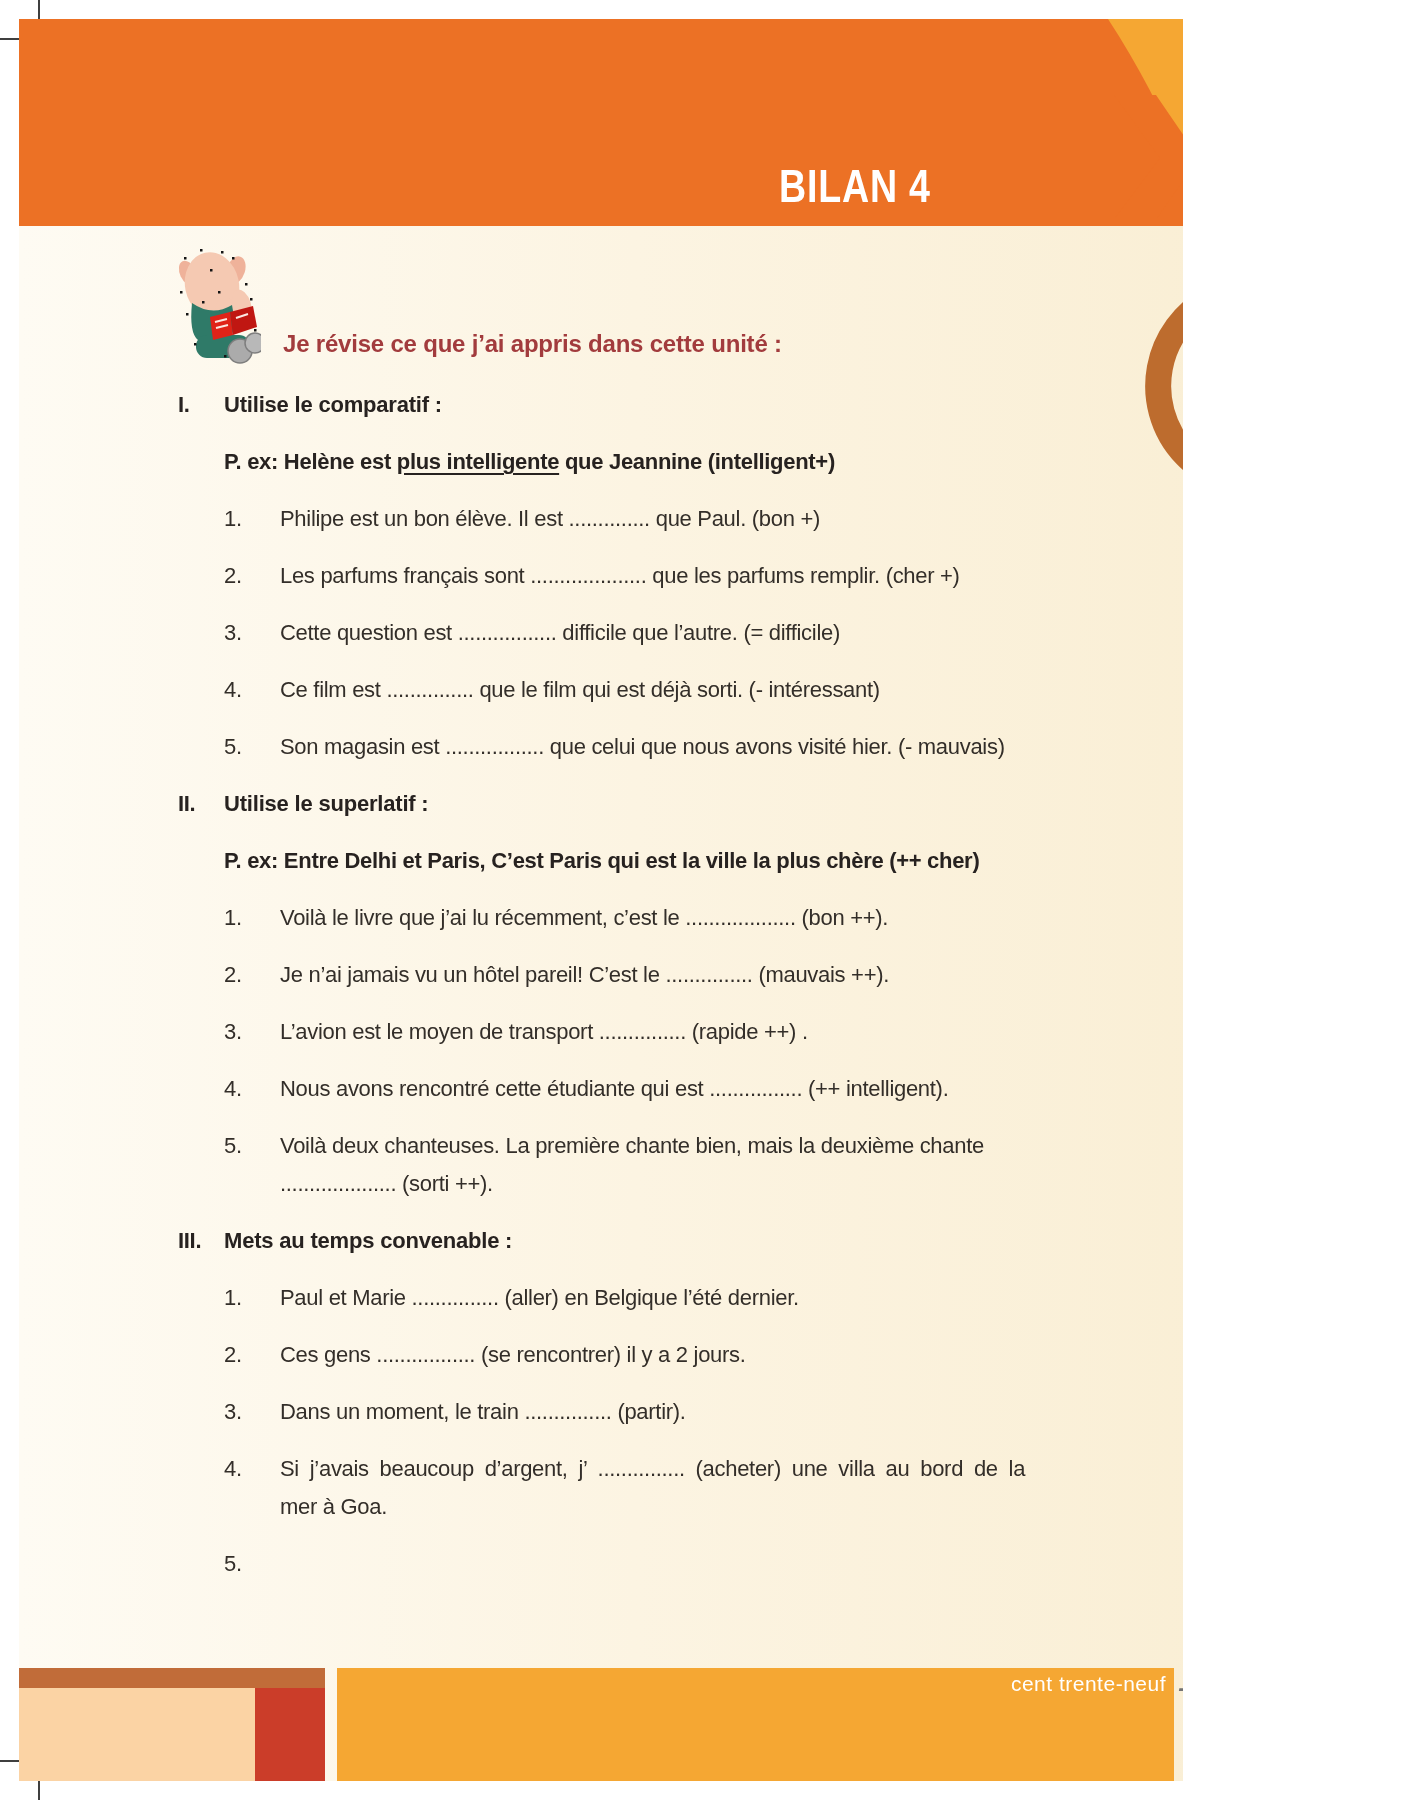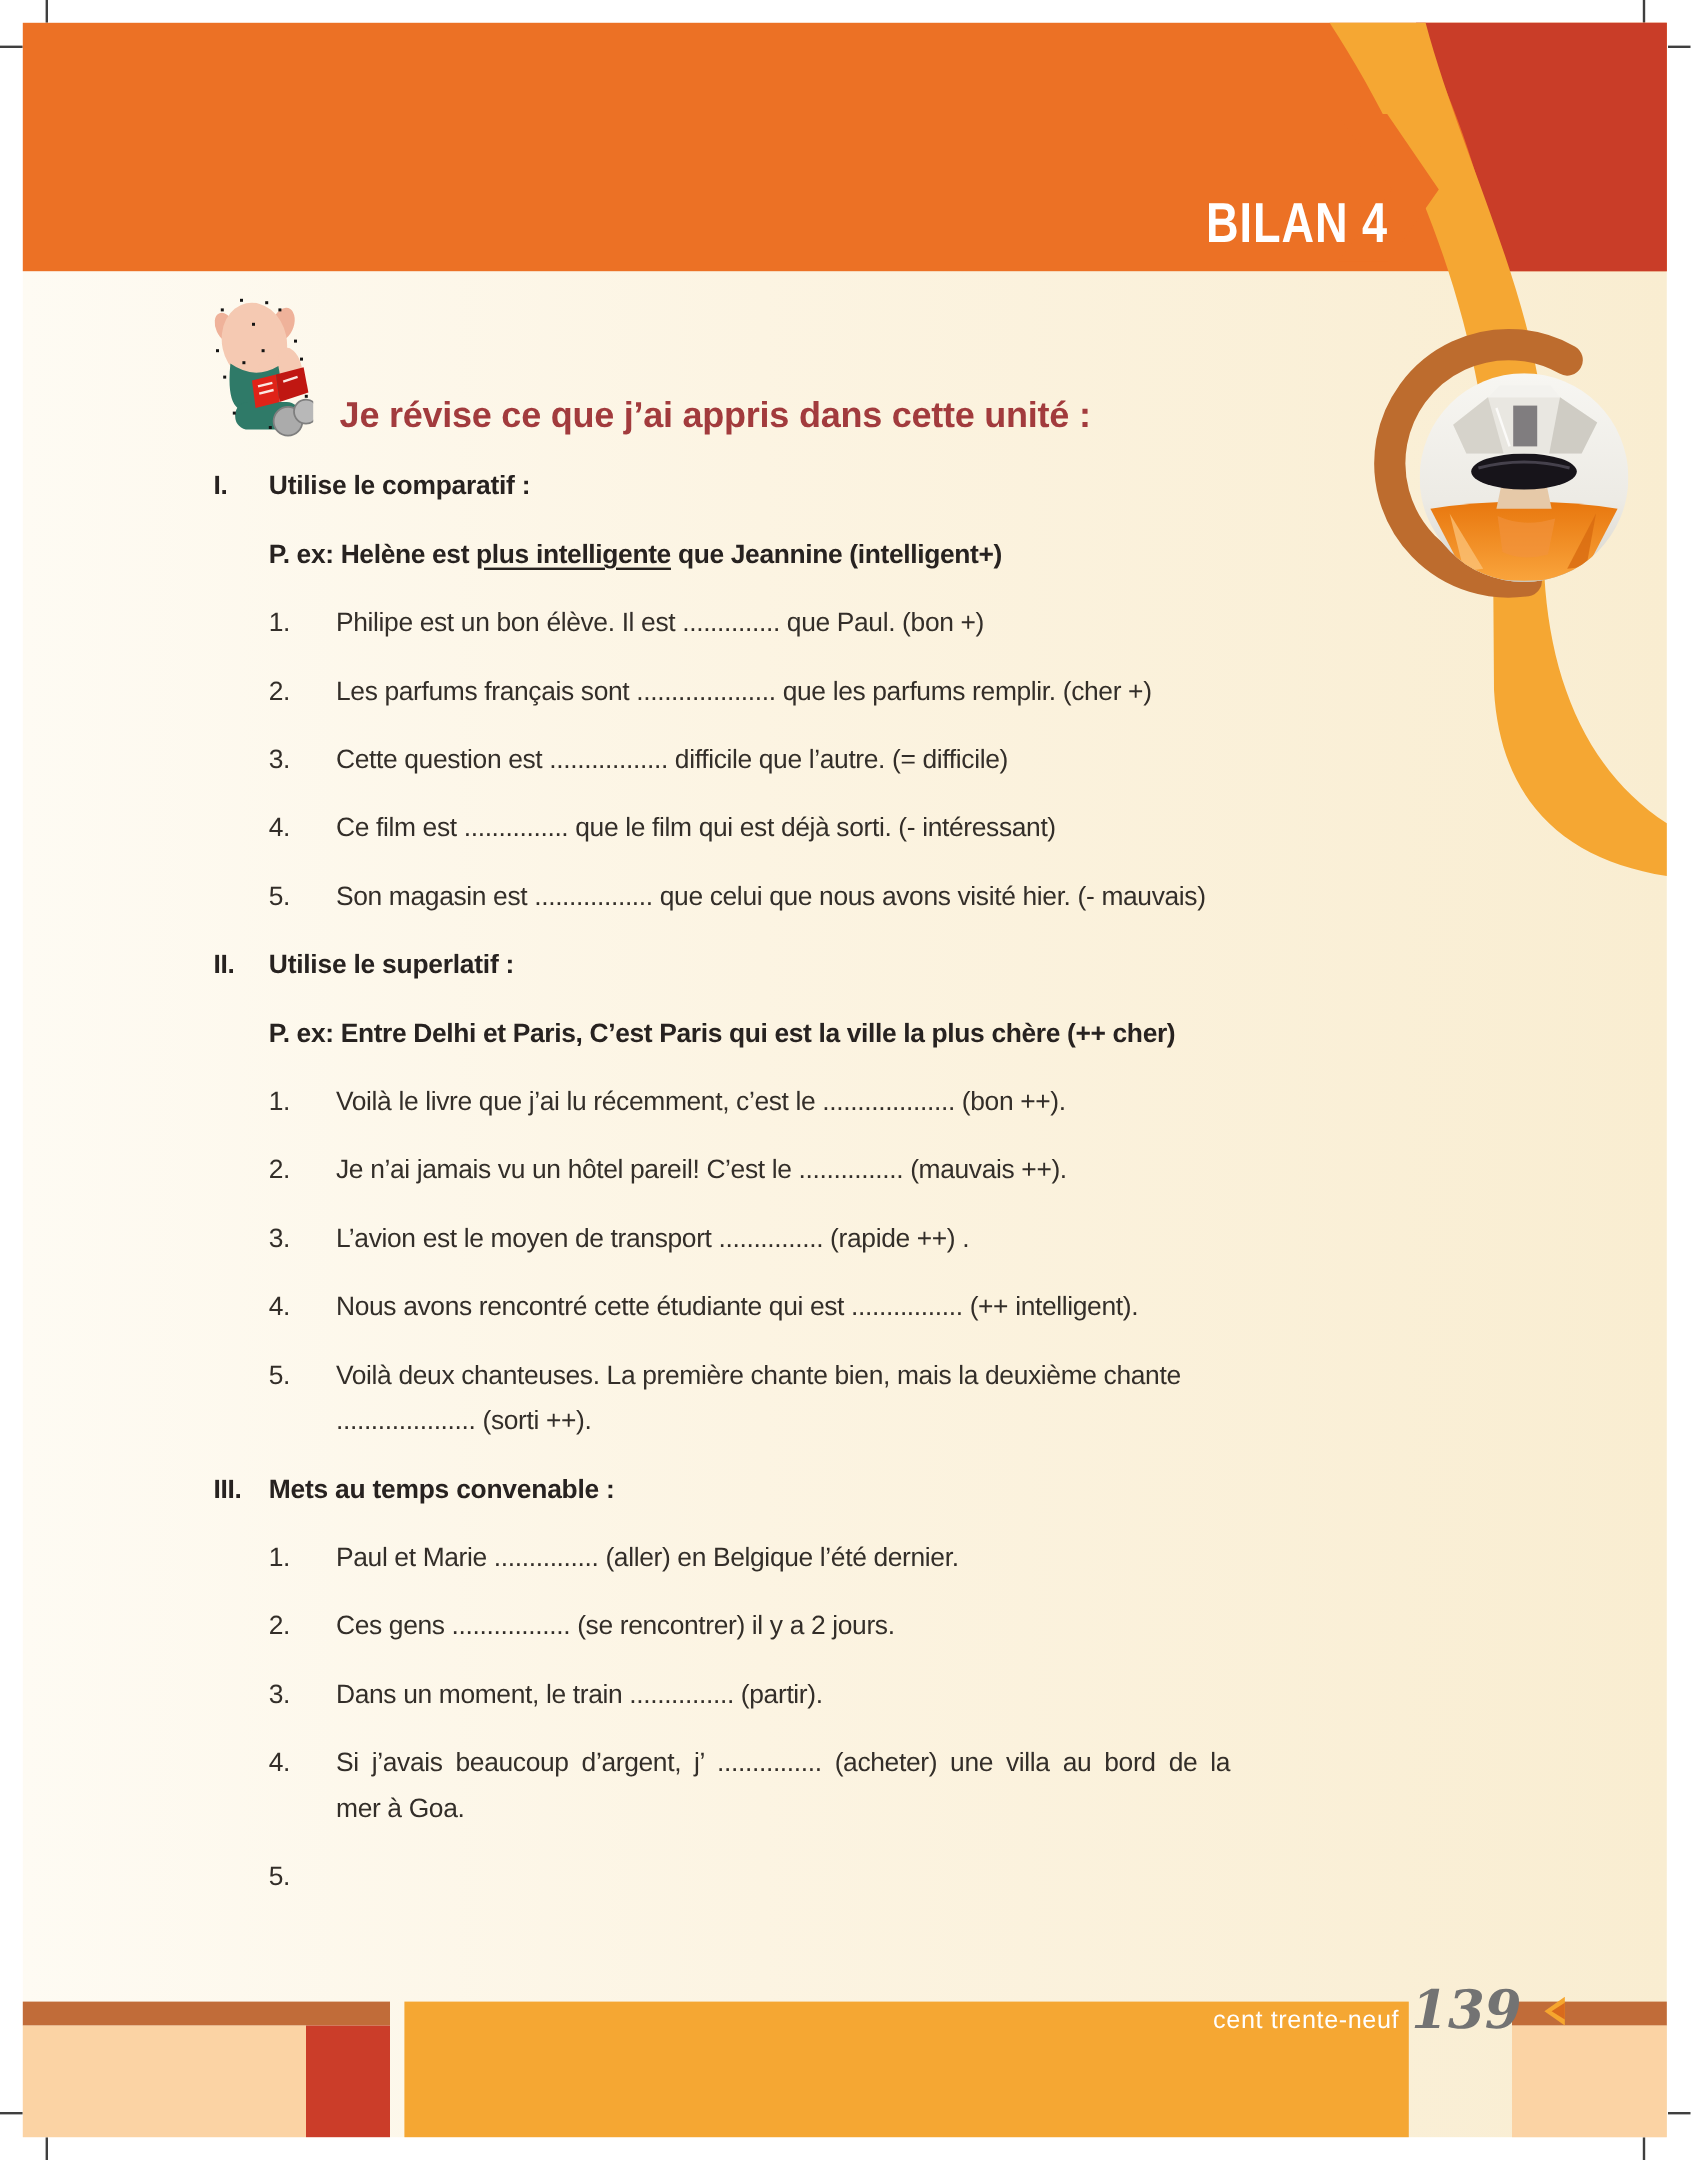--- a/index.html
+++ b/index.html
@@ -1,34 +1,34 @@
 <!DOCTYPE html>
 <html><head>
 <meta charset="utf-8">
 <style>
   html,body { margin:0; padding:0; background:#fff; }
   .page {
-    position:relative; width:1409px; height:1800px; overflow:hidden;
+    position:relative; width:1183px; height:1800px; overflow:hidden;
     background:#ffffff; font-family:"Liberation Sans", sans-serif;
   }
   .crop { position:absolute; background:#3f3f3f; }
   .content-bg {
     position:absolute; left:19px; top:19px; width:1370px; height:1762px;
     background:linear-gradient(90deg,#FEFBF3 0%, #FCF4E2 45%, #F9EDD1 100%);
   }
   .deco { position:absolute; left:0; top:0; z-index:1; }
   .pig-svg { position:absolute; left:166px; top:243px; z-index:2; }
   .bilan {
     position:absolute; top:158px; right:252px; z-index:2;
     color:#fff; font-size:47px; font-weight:700; letter-spacing:1px;
     transform:scaleX(.80); transform-origin:right center; white-space:nowrap;
   }
   .intro {
     position:absolute; left:283px; top:330px; z-index:2;
-    color:#A23B3D; font-size:30px; font-weight:700; letter-spacing:-0.2px;
+    color:#A23B3D; font-size:24px; font-weight:700; letter-spacing:-0.2px;
   }
   .sections { position:absolute; left:178px; top:386px; width:1120px; z-index:2;
     color:#332E29; font-size:22px; letter-spacing:-0.3px; }
   .sec-head, .example, .item-row { line-height:38px; margin-bottom:19px; }
   .sec-head { display:flex; font-weight:700; color:#272220; }
   .sec-numeral { width:46px; flex:0 0 46px; }
   .sec-title { letter-spacing:-0.2px; }
   .example { margin-left:46px; font-weight:700; color:#272220; white-space:nowrap; }
   .ex-underline { text-decoration:underline; text-underline-offset:4px; }
   .item-row { display:flex; }

